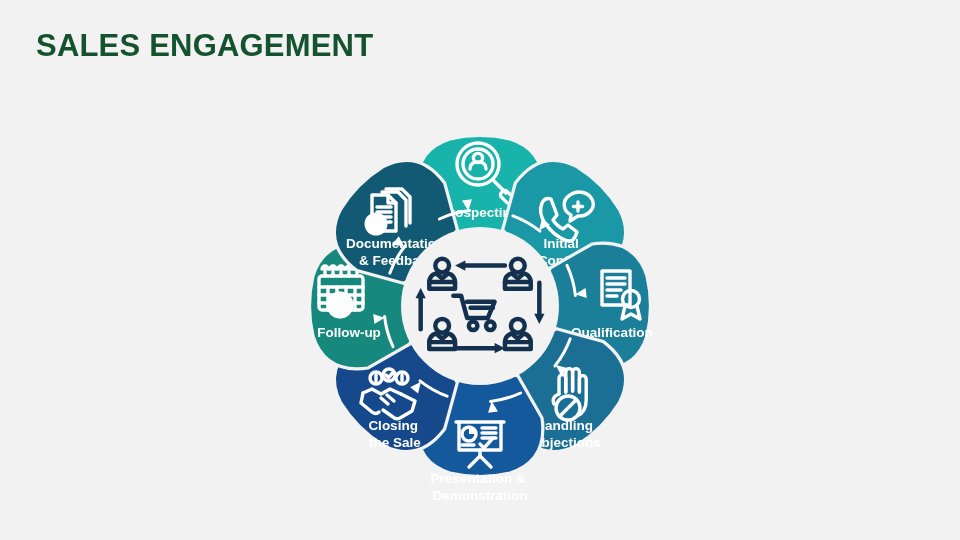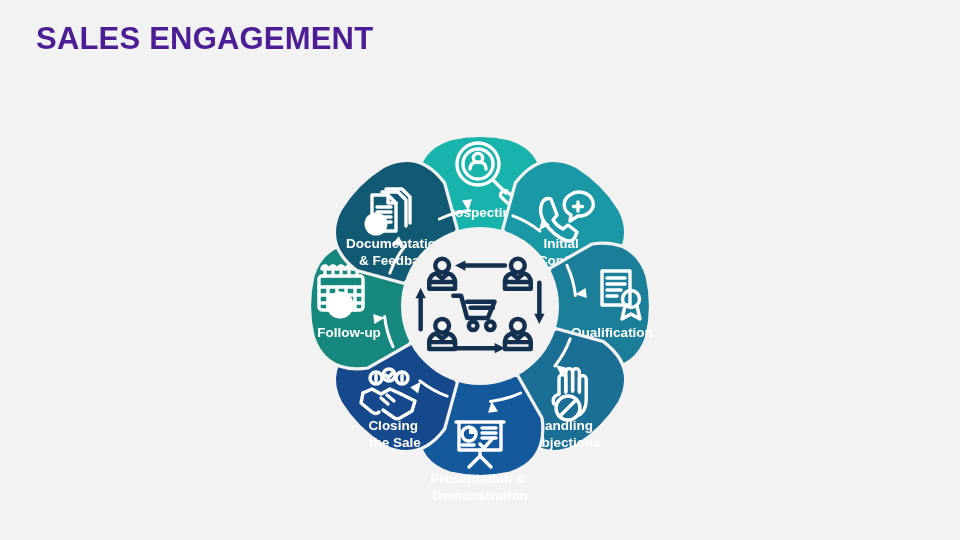--- a/index.html
+++ b/index.html
@@ -5,22 +5,22 @@
   html,body{margin:0;padding:0;}
   body{
     width:960px;height:540px;
     background:#f2f2f2;
     font-family:"Liberation Sans", sans-serif;
     overflow:hidden;
     position:relative;
   }
   #slide{position:absolute;inset:0;}
   #title{
-    position:absolute;left:36px;top:21px;
-    font-size:31px;font-weight:bold;color:#4c1d95;
+    position:absolute;left:36px;top:28px;
+    font-size:31px;font-weight:bold;color:#14532d;
     letter-spacing:.2px;
   }
   #subtitle{
     position:absolute;left:37px;top:60px;
     font-size:17px;font-weight:normal;color:#595959;
   }
   #diagram{
     position:absolute;left:240px;top:66px;
     width:480px;height:470px;
   }

